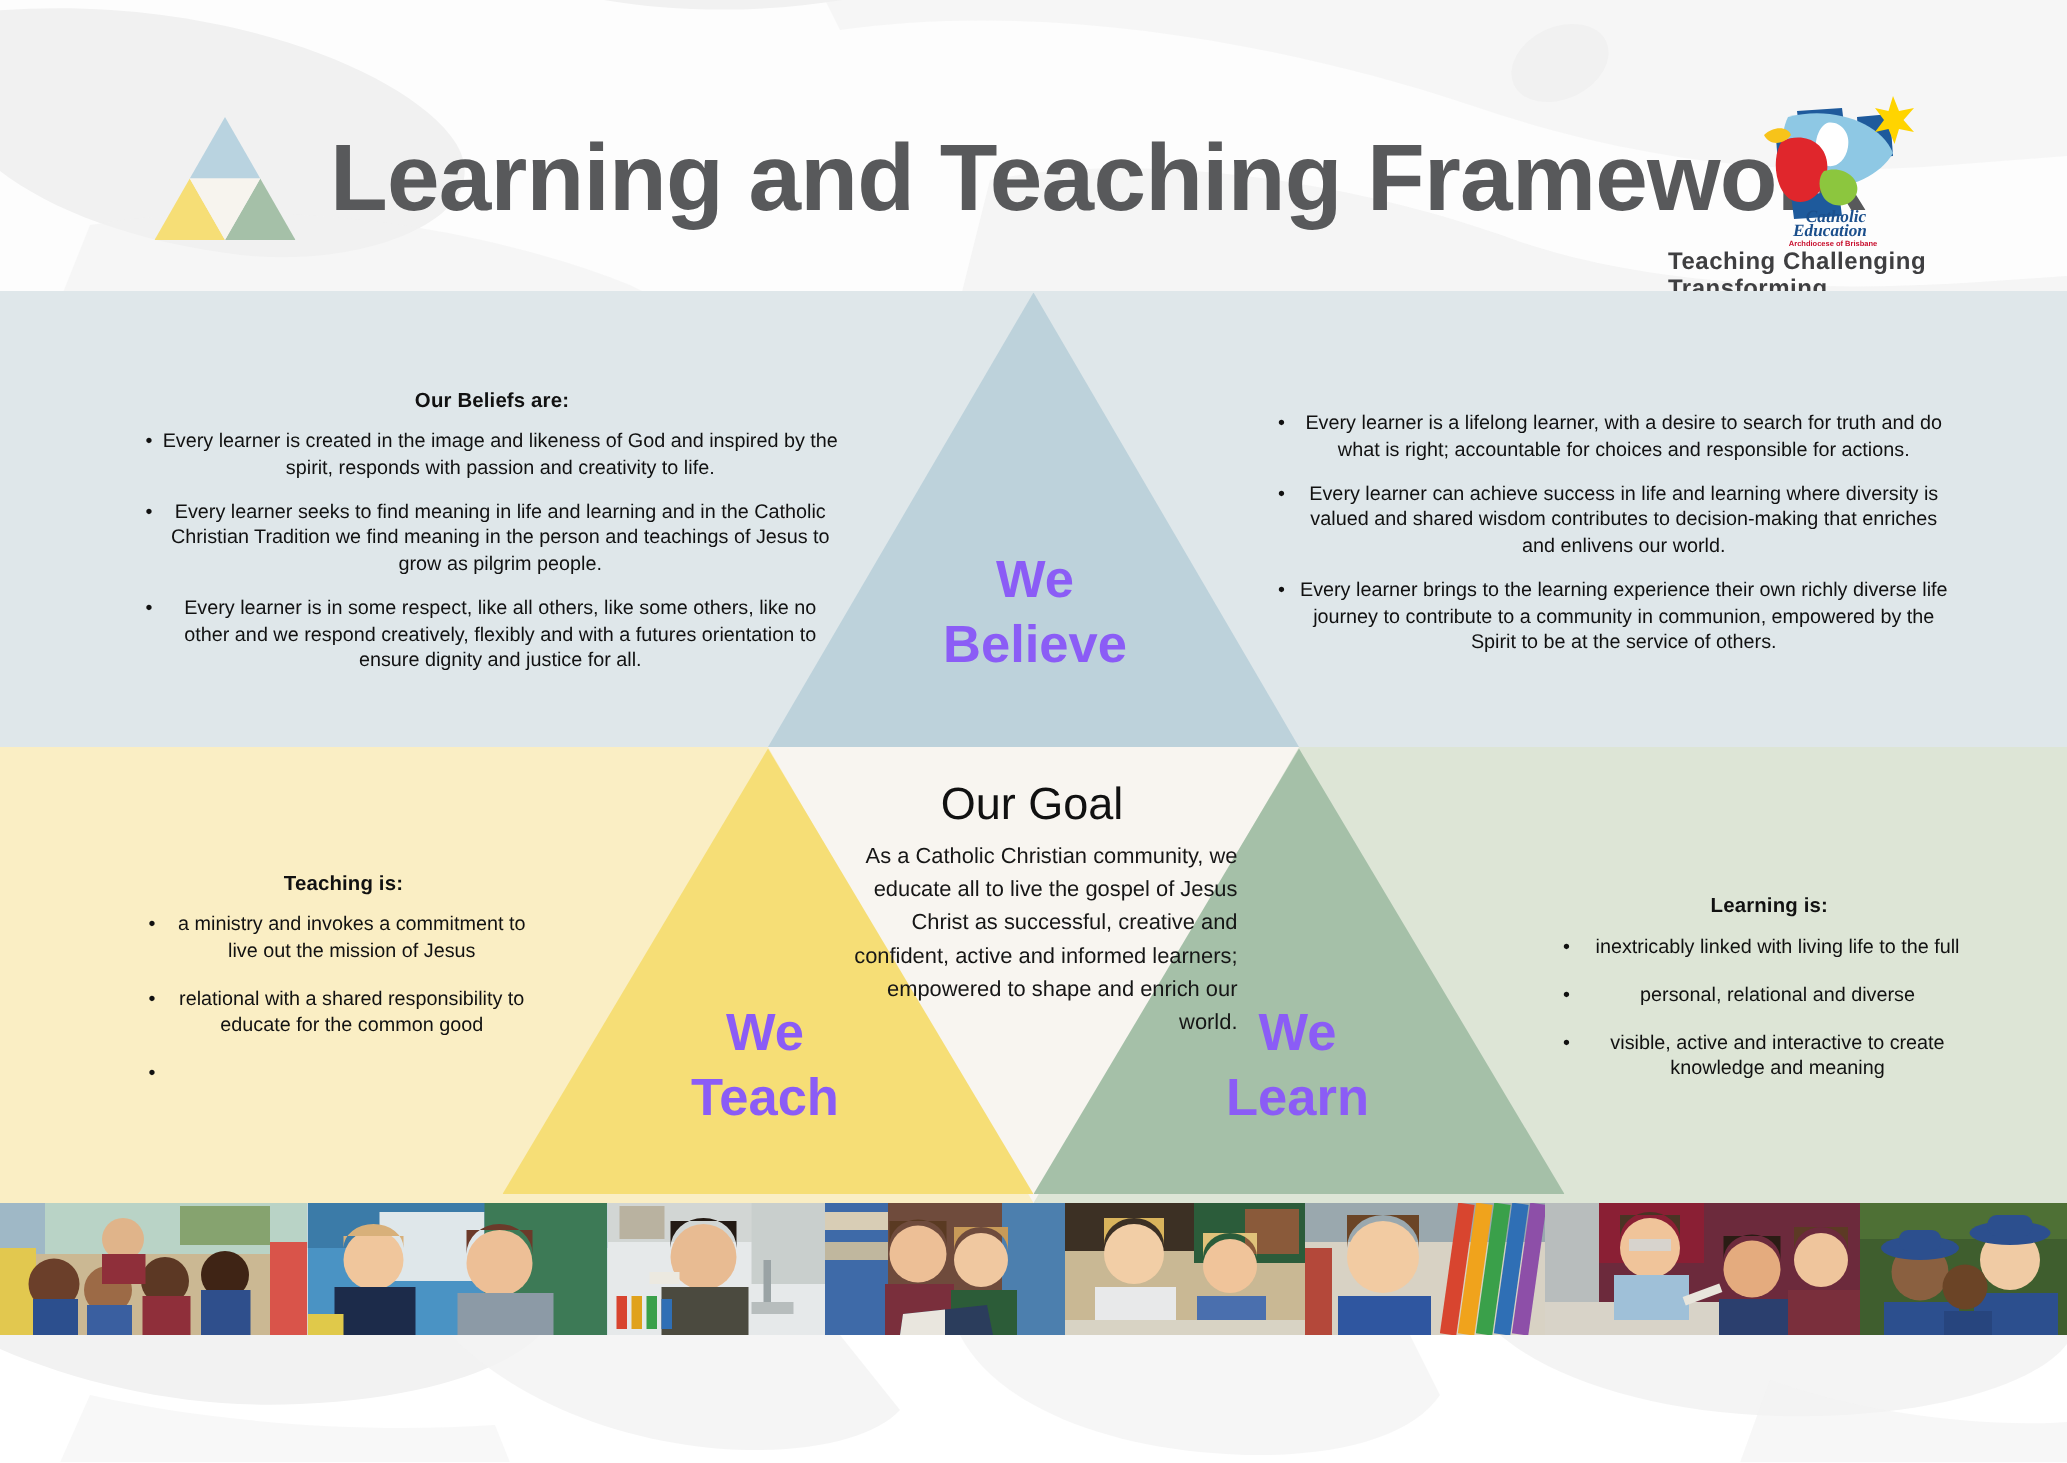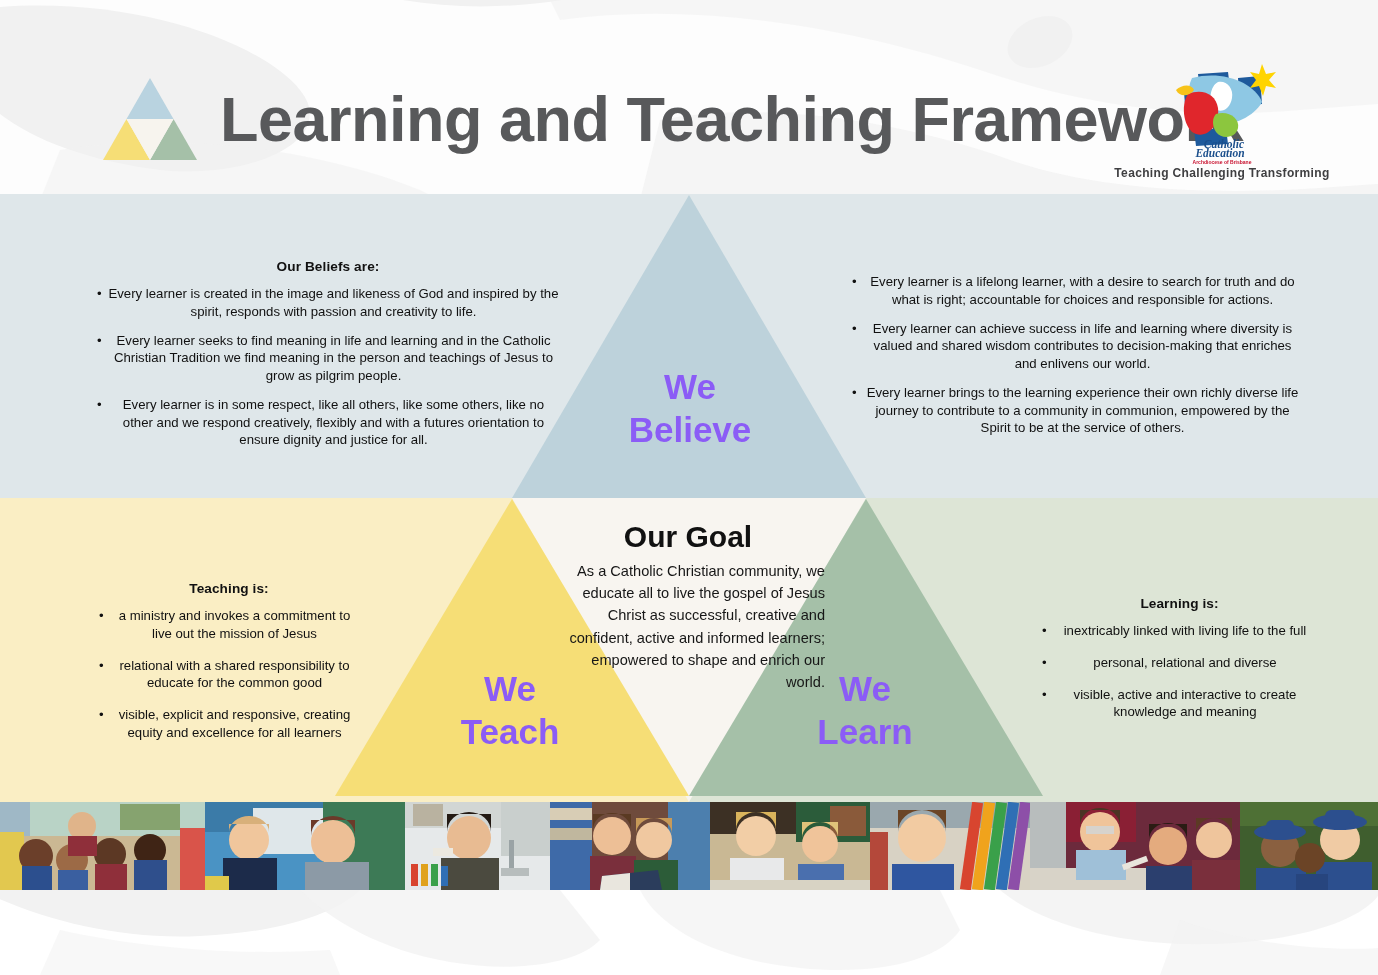--- a/index.html
+++ b/index.html
@@ -24,22 +24,22 @@
   .page-title{
     position:absolute;left:220px;top:88px;
     font-size:63px;font-weight:bold;color:#58595b;
     letter-spacing:-0.5px;line-height:1;
     font-family:"Liberation Sans", sans-serif;
     white-space:nowrap;
   }
   .ce-logo{position:absolute;left:1166px;top:58px;width:112px;height:110px;}
   .ce-tagline{
     position:absolute;left:1112px;top:166px;width:220px;
-    text-align:center;
-    font-size:12px;font-weight:bold;color:#3f3f41;
+    text-align:left;
+    font-size:16px;font-weight:bold;color:#3f3f41;
     letter-spacing:0.35px;
   }
 
   
   .band-top{
     position:absolute;left:0;top:194px;width:1378px;height:304px;
     background:#dfe7ea;
   }
   .band-bottom-left{
     position:absolute;left:0;top:498px;width:689px;height:304px;
@@ -80,21 +80,21 @@
     font-weight:bold;font-size:35px;line-height:1.22;
     font-family:"Liberation Sans", sans-serif;
   }
   .lbl-believe{left:570px;top:366px;width:240px;}
   .lbl-teach{left:395px;top:668px;width:230px;}
   .lbl-learn{left:750px;top:668px;width:230px;}
 
   
   .goal-title{
     position:absolute;left:538px;top:520px;width:300px;text-align:center;
-    font-size:30px;font-weight:bold;color:#111111;
+    font-size:30px;font-weight:normal;color:#111111;
   }
   .goal-body{
     position:absolute;left:551px;top:560px;width:274px;text-align:right;
     font-size:14.6px;line-height:1.52;color:#161616;
   }
 
   
   .block{position:absolute;color:#111111;text-align:center;}
   .block h3{
     margin:0 0 11px 0;font-size:13.6px;font-weight:bold;
@@ -224,21 +224,21 @@
         <li><span class="dot">•</span><span>Every learner can achieve success in life and learning where diversity is valued and shared wisdom contributes to decision-making that enriches and enlivens our world.</span></li>
         <li><span class="dot">•</span><span>Every learner brings to the learning experience their own richly diverse life journey to contribute to a community in communion, empowered by the Spirit to be at the service of others.</span></li>
       </ul>
   </div>
 
   <div class="block teaching-block">
     <h3>Teaching is:</h3>
     <ul>
         <li><span class="dot">•</span><span>a ministry and invokes a commitment to live out the mission of Jesus</span></li>
         <li><span class="dot">•</span><span>relational with a shared responsibility to educate for the common good</span></li>
-        <li><span class="dot">•</span><span>visible, explicit and responsive, creating equity and excellence for all learners</span></li>
+        <li><span class="dot">•</span></li>
       </ul>
   </div>
 
   <div class="block learning-block">
     <h3>Learning is:</h3>
     <ul>
         <li><span class="dot">•</span><span>inextricably linked with living life to the full</span></li>
         <li><span class="dot">•</span><span>personal, relational and diverse</span></li>
         <li><span class="dot">•</span><span>visible, active and interactive to create knowledge and meaning</span></li>
       </ul>

